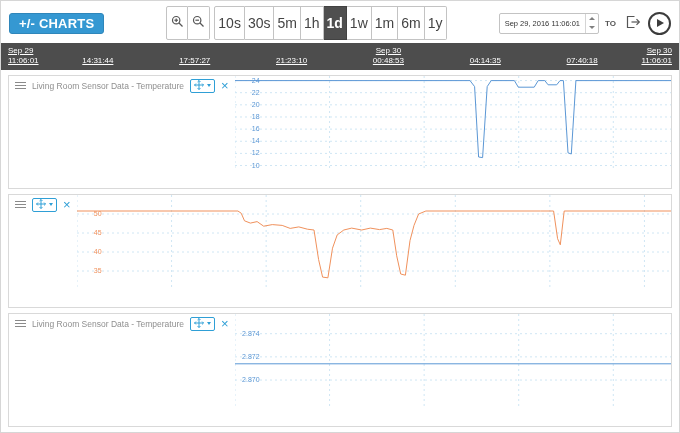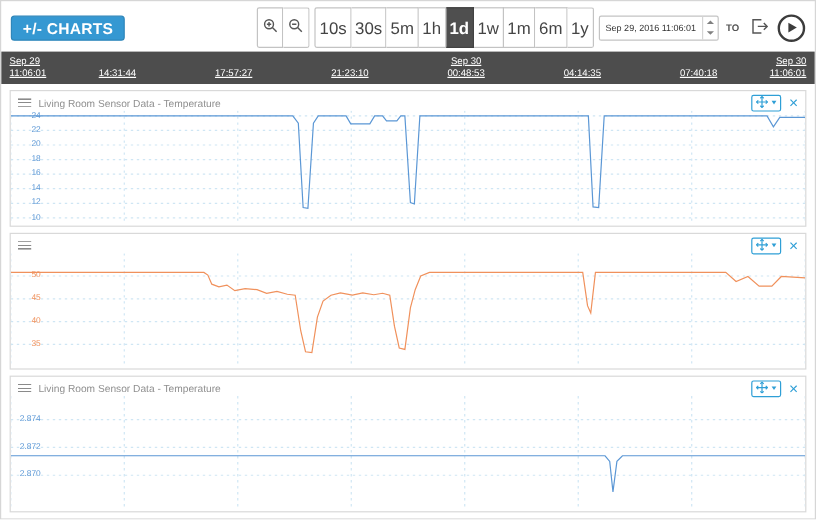--- a/index.html
+++ b/index.html
@@ -15,21 +15,21 @@
   .group { display: flex; }
   .tool-btn { height: 34px; min-width: 22px; padding: 0 3px; background: #fff;
               border: 1px solid #c3c3c3; display: flex; align-items: center; justify-content: center;
               font-size: 14px; color: #444; cursor: pointer; font-family: "Liberation Sans", sans-serif; }
   .group .tool-btn + .tool-btn { border-left: none; }
   .group .tool-btn:first-child { border-radius: 2px 0 0 2px; }
   .group .tool-btn:last-child { border-radius: 0 2px 2px 0; }
   .tool-btn.active { background: #4f4f4f; border-color: #424242; color: #fff; font-weight: bold; text-align: right; }
   .zoom-group { margin-left: auto; }
   .datebox { height: 21px; border: 1px solid #c3c3c3; border-radius: 2px; background: #fff;
-             display: flex; align-items: center; }
+             display: flex; align-items: center; margin-left: 48px; }
   .datebox .val { font-size: 7.5px; color: #333; padding: 0 5px; white-space: nowrap; }
   .spinner { width: 13px; align-self: stretch; border-left: 1px solid #d5d5d5;
              display: flex; flex-direction: column; }
   .spin { flex: 1; display: flex; align-items: center; justify-content: center; cursor: pointer; }
   .tri-up { width: 0; height: 0; border-left: 3px solid transparent; border-right: 3px solid transparent;
             border-bottom: 3.5px solid #808080; }
   .tri-dn { width: 0; height: 0; border-left: 3px solid transparent; border-right: 3px solid transparent;
             border-top: 3.5px solid #808080; }
   .to-label { font-size: 8px; font-weight: bold; color: #555; padding: 0 2px; }
   .icon-btn { background: none; border: none; display: flex; align-items: center; justify-content: center;
@@ -48,21 +48,21 @@
   .timeline { position: relative; height: 27px; background: #4d4d4d; color: #fff;
               font-size: 8px; flex: none; }
   .tick { position: absolute; top: 3px; line-height: 10px; text-align: center;
           transform: translateX(-50%); white-space: nowrap; text-decoration: underline; }
   .tick .d { height: 10px; }
   .tick.first { left: 7px; transform: none; text-align: left; }
   .tick.last  { left: auto; right: 7px; transform: none; text-align: right; }
 
   
   .panels { flex: 1; display: flex; flex-direction: column; gap: 5px; padding: 5px 7px 5px; }
-  .panel { flex: 1; border: 1px solid #d9d9d9; background: #fff; display: flex; flex-direction: column; }
+  .panel { flex: 1; border: 1px solid #d9d9d9; background: #fff; display: flex; flex-direction: row; }
   .panel-header { display: flex; align-items: center; gap: 6px; padding: 3px 6px 0; height: 16px; flex: none; }
   .hamburger { width: 11px; height: 7px; cursor: grab;
                background: repeating-linear-gradient(to bottom, #8a8a8a 0, #8a8a8a 1px, transparent 1px, transparent 3px); }
   .panel-title { font-size: 8.5px; color: #8f8f8f; }
   .panel-tools { margin-left: auto; display: flex; align-items: center; gap: 6px; }
   .pan-btn { display: flex; align-items: center; gap: 3px; height: 14px; padding: 0 3px;
              border: 1px solid #2f9fd6; border-radius: 2px; background: #fff; cursor: pointer; }
   .caret { width: 0; height: 0; border-left: 2.5px solid transparent; border-right: 2.5px solid transparent;
            border-top: 3px solid #2f9fd6; }
   .close-x { color: #2f9fd6; font-size: 13px; line-height: 13px; cursor: pointer; }

